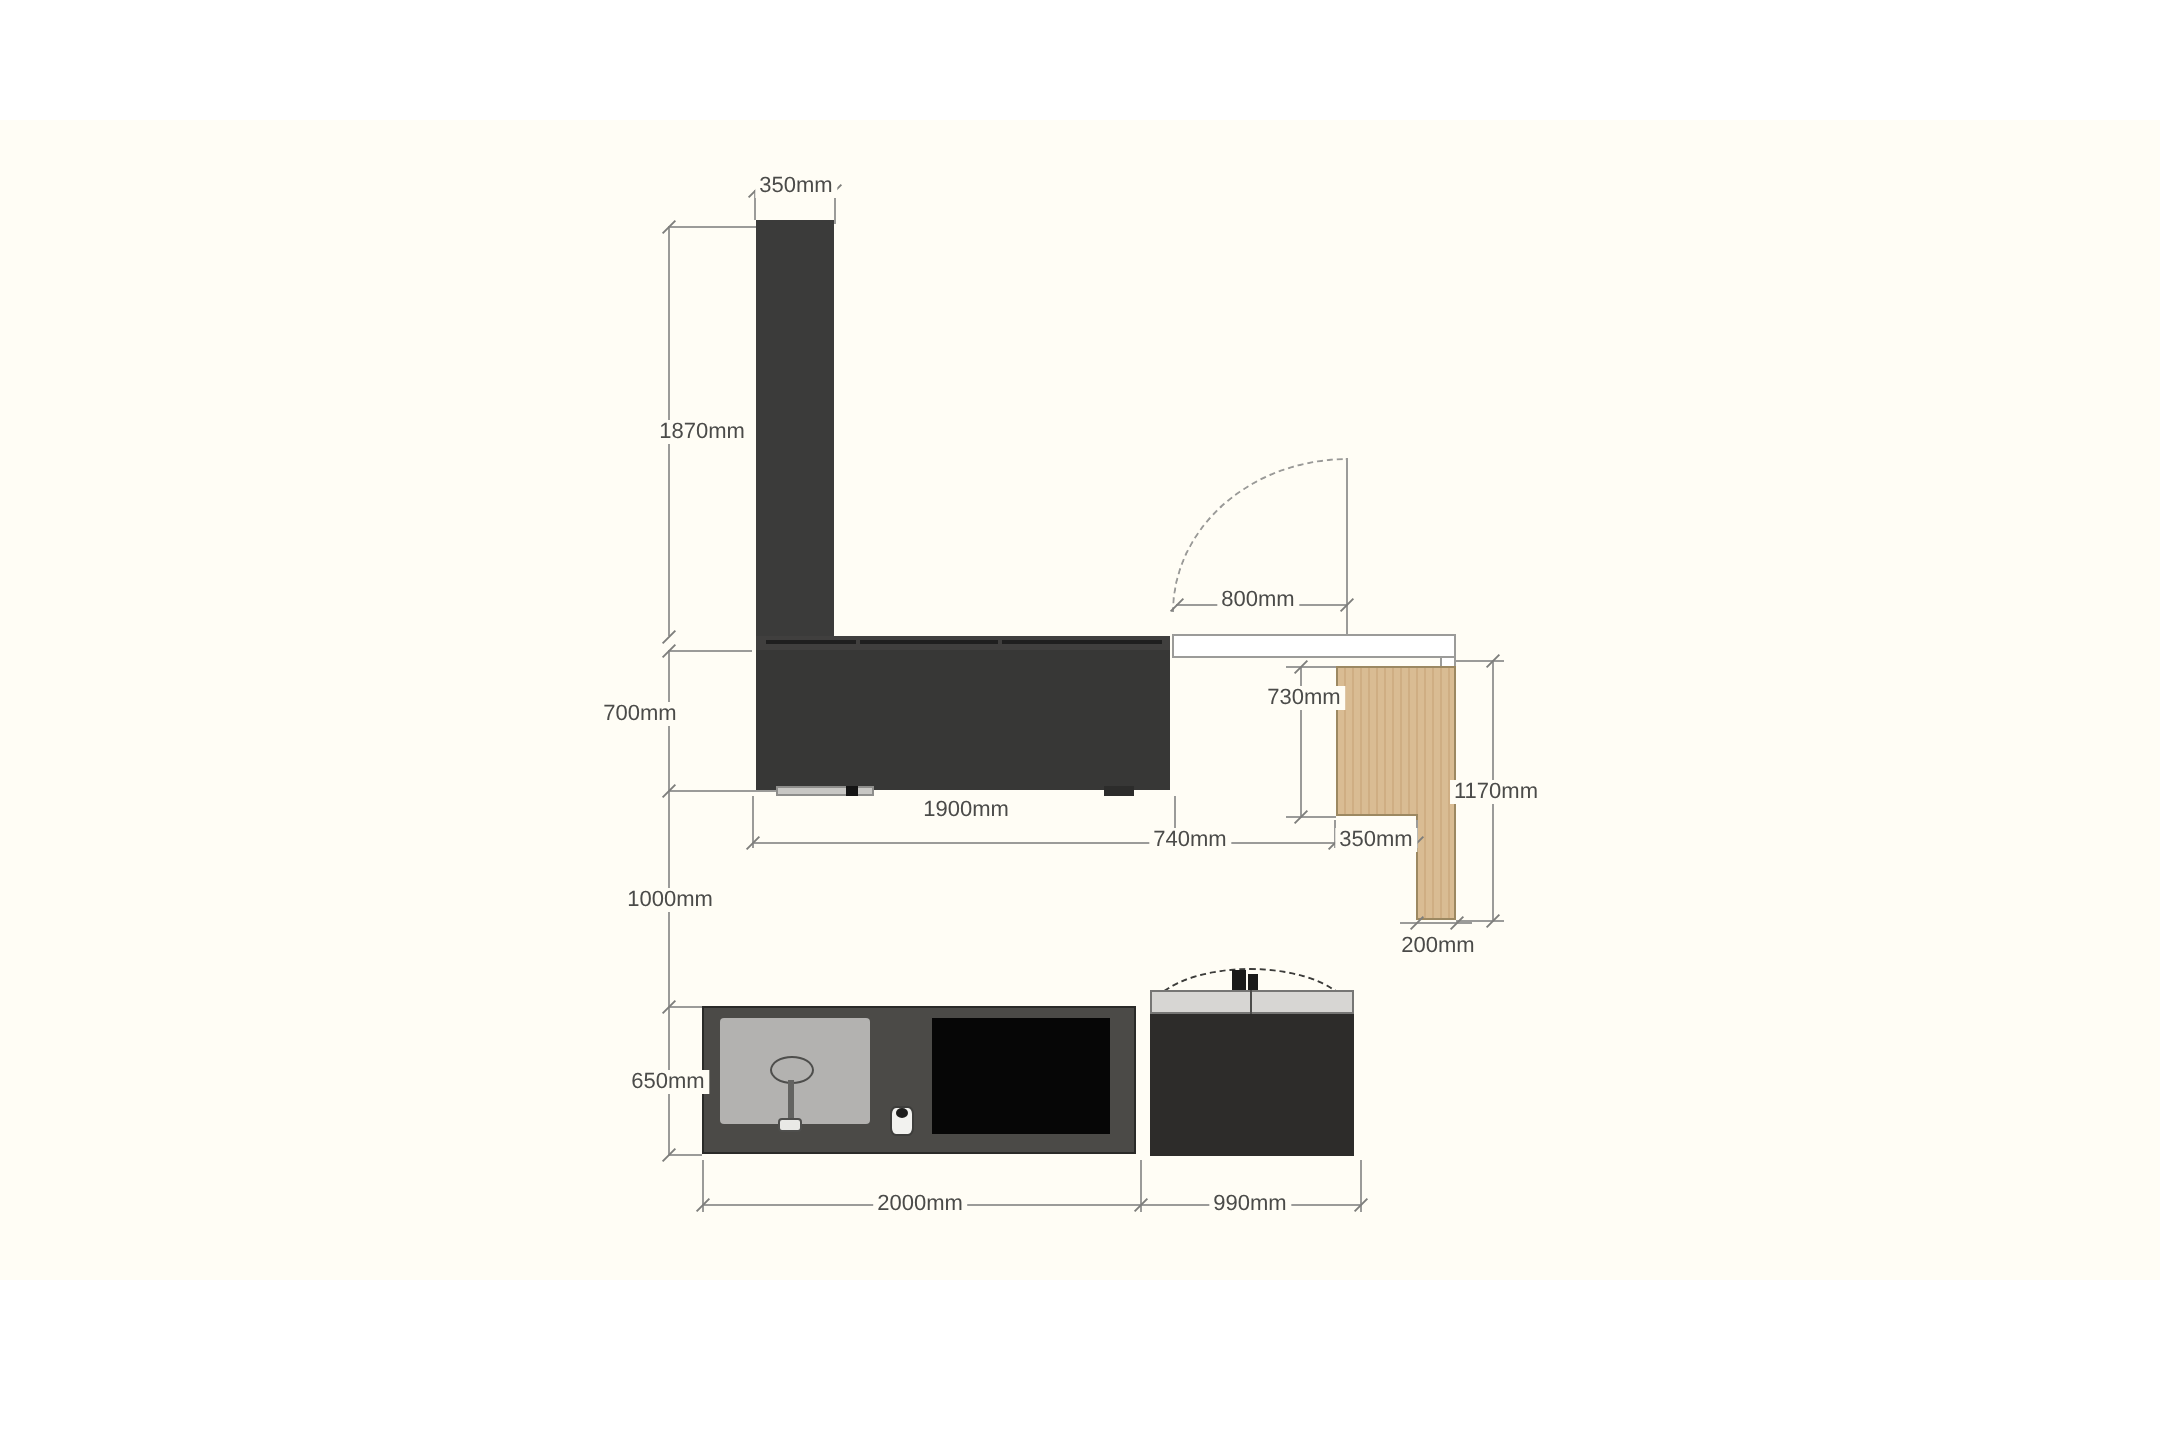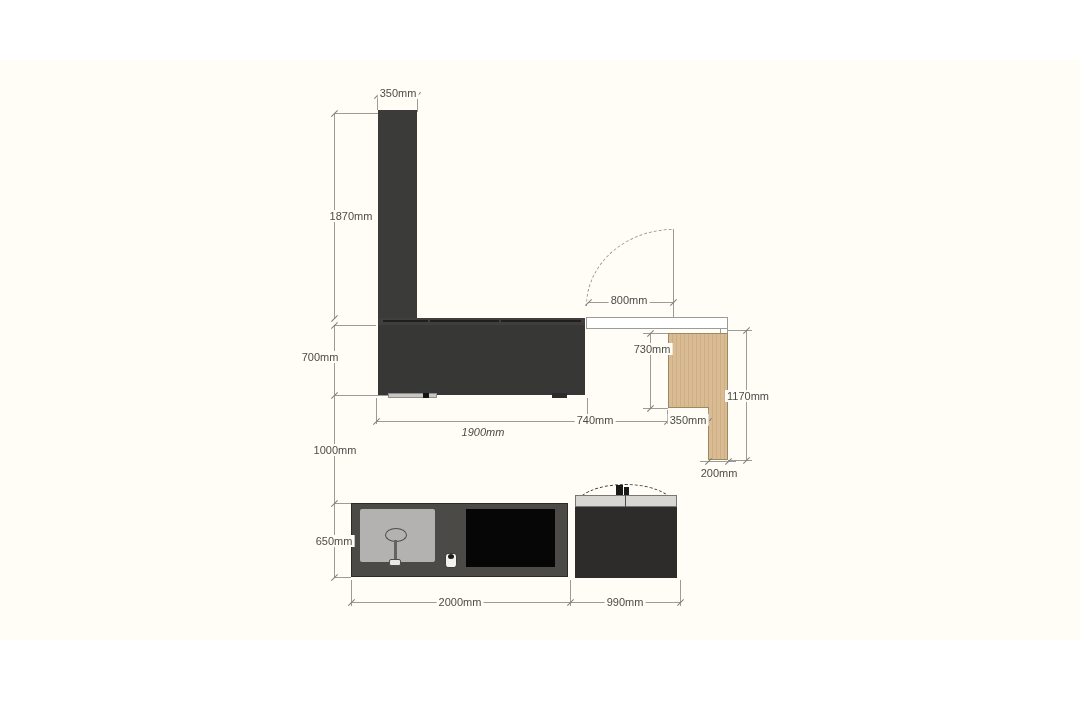--- a/index.html
+++ b/index.html
@@ -137,21 +137,21 @@
     <div class="tick" style="left:351px;top:602px;"></div>
     <div class="tick" style="left:570px;top:602px;"></div>
     <div class="tick" style="left:680px;top:602px;"></div>
 
     <span class="dim" style="left:398px;top:93px;">350mm</span>
     <span class="dim" style="left:335px;top:216px;margin-left:16px;">1870mm</span>
     <span class="dim" style="left:629px;top:300px;">800mm</span>
     <span class="dim" style="left:320px;top:357px;">700mm</span>
     <span class="dim" style="left:652px;top:349px;">730mm</span>
     <span class="dim" style="left:748px;top:396px;">1170mm</span>
-    <span class="dim" style="left:483px;top:432px;font-style:italic;">1900mm</span>
+    <span class="dim" style="left:483px;top:405px;">1900mm</span>
     <span class="dim" style="left:595px;top:420px;">740mm</span>
     <span class="dim" style="left:688px;top:420px;">350mm</span>
     <span class="dim" style="left:335px;top:450px;">1000mm</span>
     <span class="dim" style="left:719px;top:473px;">200mm</span>
     <span class="dim" style="left:334px;top:541px;">650mm</span>
     <span class="dim" style="left:460px;top:602px;">2000mm</span>
     <span class="dim" style="left:625px;top:602px;">990mm</span>
   </div>
 </div>
 

